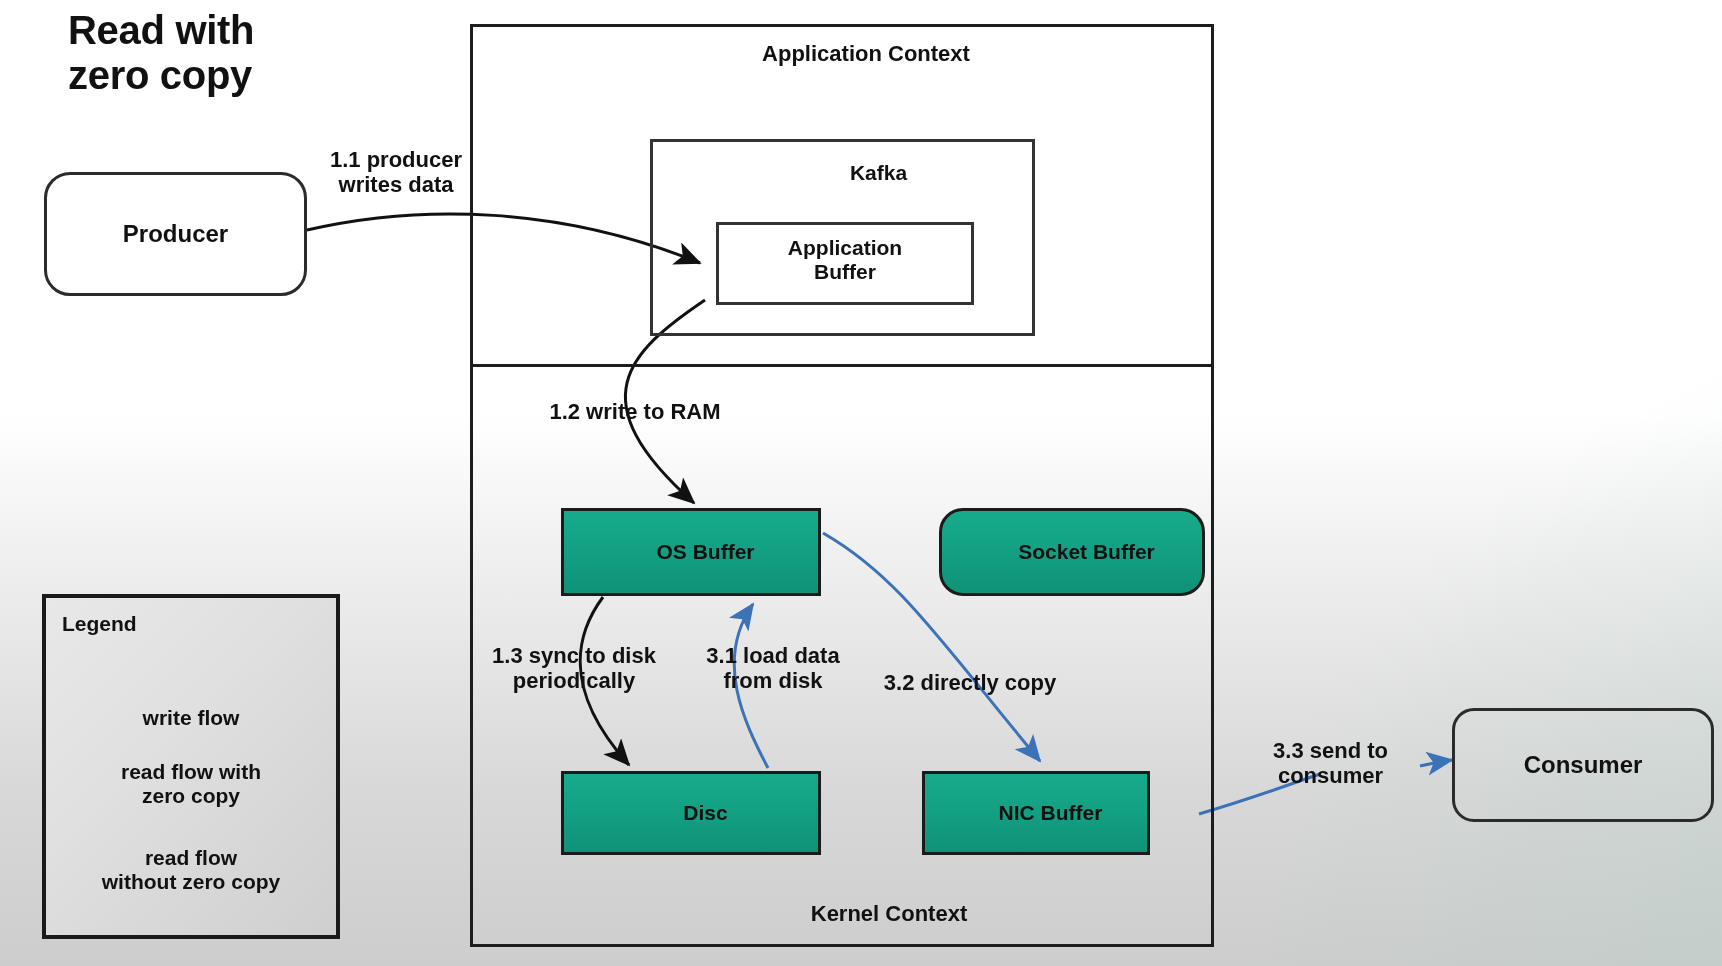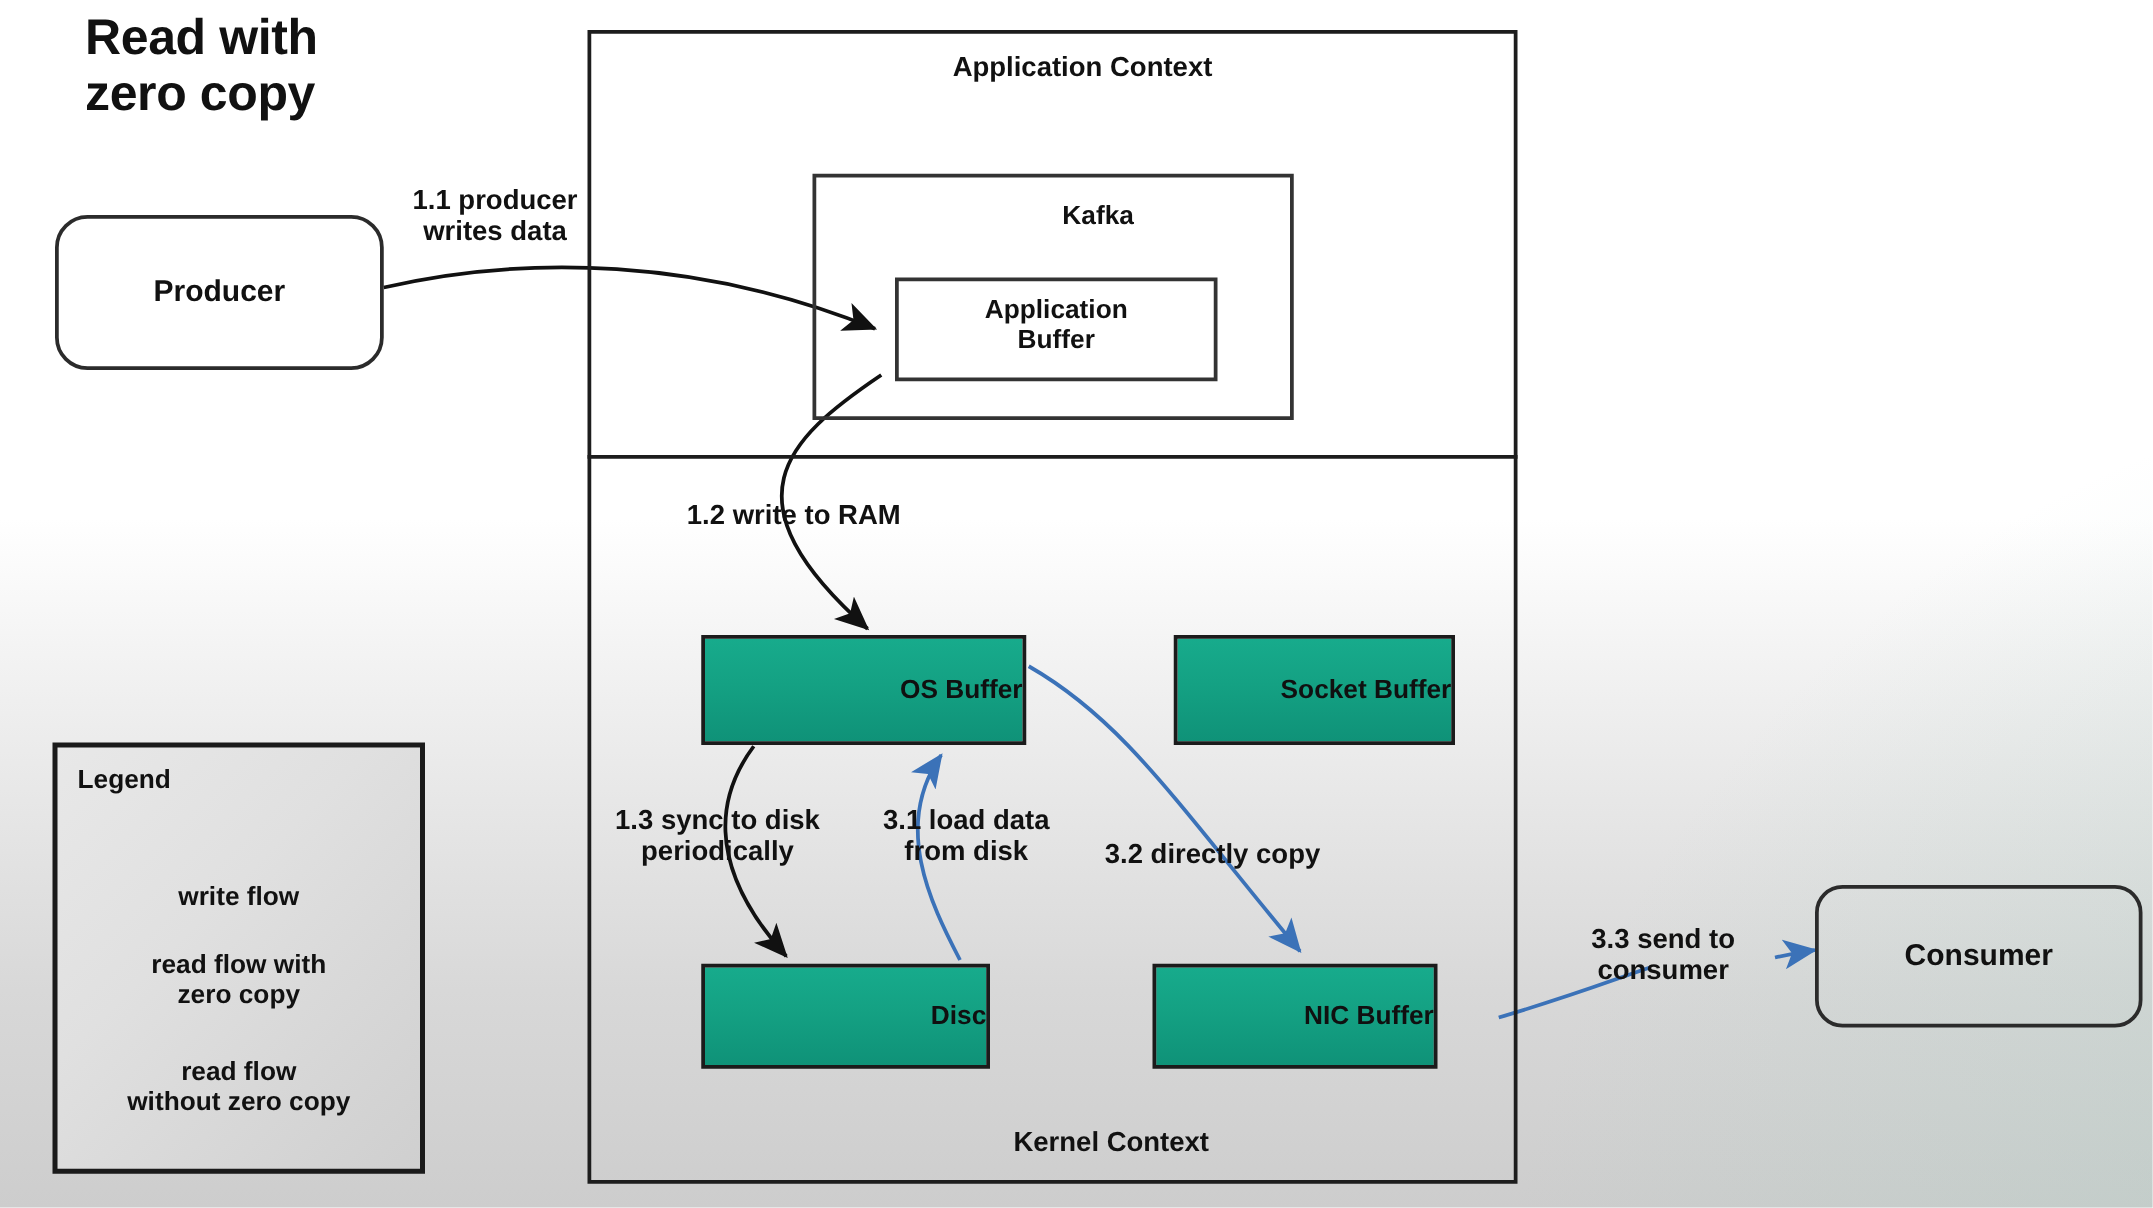--- a/index.html
+++ b/index.html
@@ -141,30 +141,30 @@
     border-radius: 22px;
   }
 
   
   .teal-box {
     position: absolute;
     border: 3px solid #1b1b1b;
     box-sizing: border-box;
     display: flex;
     align-items: center;
-    justify-content: flex-end;
+    justify-content: center;
     font-weight: bold;
     font-size: 21px;
     color: #101010;
     background: linear-gradient(to bottom, #17ab8c 0%, #14a183 45%, #0f9278 100%);
     padding-left: 29px;
   }
   .os-buffer    { left: 561px;  top: 508px; width: 260px; height: 88px; }
-  .socket-buffer{ left: 939px;  top: 508px; width: 225px; height: 88px; }
-  .disc-box     { left: 561px;  top: 771px; width: 231px; height: 84px; }
+  .socket-buffer{ left: 939px;  top: 508px; width: 266px; height: 88px; border-radius: 24px; }
+  .disc-box     { left: 561px;  top: 771px; width: 260px; height: 84px; }
   .nic-buffer   { left: 922px;  top: 771px; width: 228px; height: 84px; }
 
   
   .flow-lbl { font-size: 22px; }
   .f11 { left: 296px; top: 148px; width: 200px; }
   .f12 { left: 520px; top: 400px; width: 230px; }
   .f13 { left: 474px; top: 644px; width: 200px; }
   .f31 { left: 683px; top: 644px; width: 180px; }
   .f32 { left: 860px; top: 671px; width: 220px; }
   .f33 { left: 1248px; top: 739px; width: 165px; }

